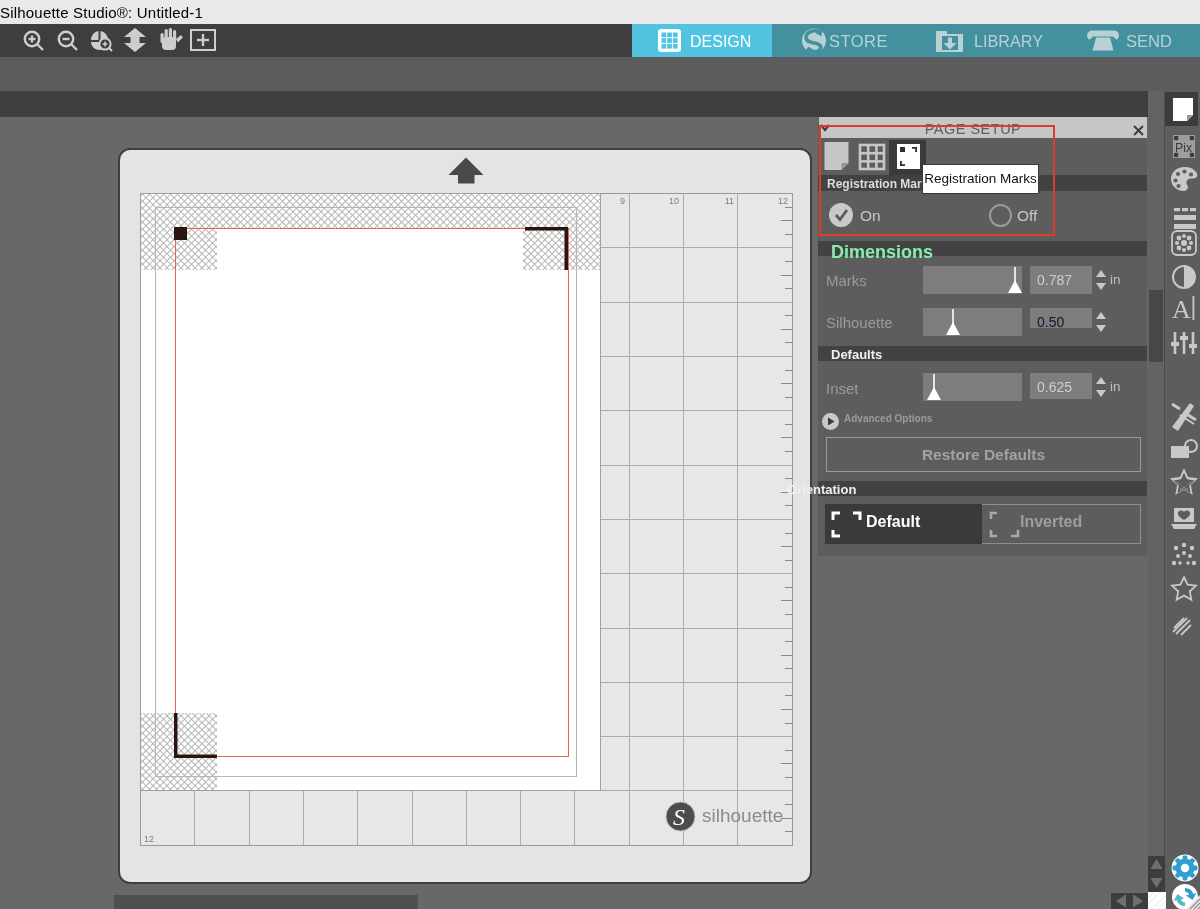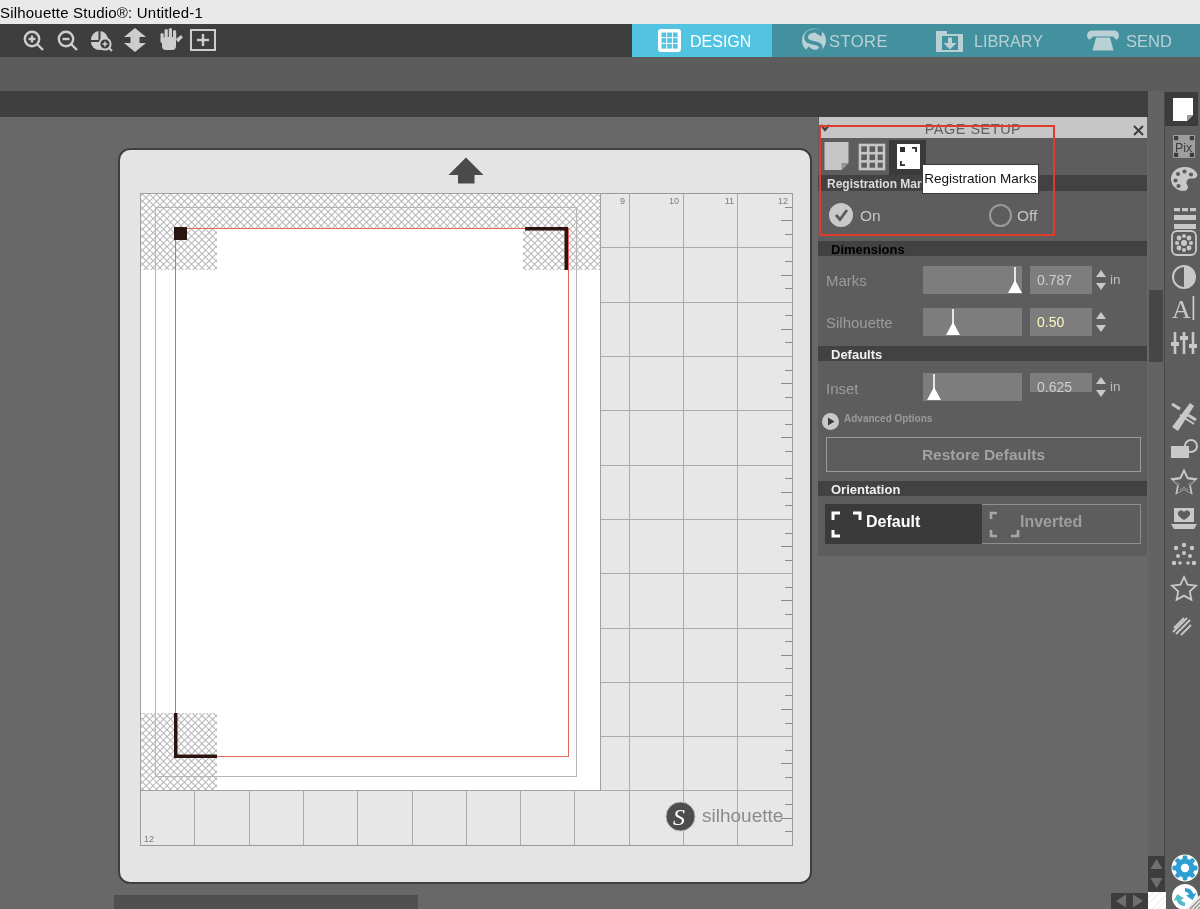--- a/index.html
+++ b/index.html
@@ -257,21 +257,21 @@
 <div class="abs" style="left:829px;top:203px;width:24px;height:24px;">
 <svg width="24" height="24">
       <path d="M7 12 l4 4.5 l7 -9.5" stroke="#5a5a5a" stroke-width="2.8" fill="none"></path>
     </svg>
 </div>
 <div class="abs" style="left:860px;top:207px;font-size:15.5px;color:#c6c6c6;">On</div>
 <div class="abs" style="left:989px;top:204px;width:19px;height:19px;border-radius:50%;border:2px solid #9a9a9a;"></div>
 <div class="abs" style="left:1017px;top:207px;font-size:15.5px;color:#c6c6c6;">Off</div>
 
 <div class="abs" style="left:818px;top:241px;width:329px;height:15px;background:#424242;"></div>
-<div class="abs" style="left:831px;top:242px;font-size:13px;font-weight:bold;color:#000000;">Dimensions</div>
+<div class="abs" style="left:831px;top:242px;font-size:18px;font-weight:bold;color:#86efac;">Dimensions</div>
 <div class="abs" style="left:826px;top:272px;font-size:15px;color:#9b9b9b;">Marks</div>
 <div class="abs" style="left:923px;top:266px;width:99px;height:28px;background:#7d7d7d;">
 <svg width="99" height="28">
       <line x1="92" y1="1" x2="92" y2="18" stroke="#fff" stroke-width="1.6"></line>
       <path d="M92 14 l-7 13 h14 Z" fill="#fff"></path>
     </svg>
 </div>
 <div class="abs" style="left:1030px;top:266px;width:62px;height:28px;background:#7d7d7d;color:#cecece;font-size:14px;line-height:28px;padding-left:7px;box-sizing:border-box;">0.787</div>
 <div class="abs" style="left:1095px;top:266px;width:12px;height:28px;">
 <svg width="12" height="28">
@@ -280,58 +280,58 @@
     </svg>
 </div>
 <div class="abs" style="left:1110px;top:272px;font-size:13.5px;color:#bfbfbf;">in</div>
 <div class="abs" style="left:826px;top:314px;font-size:15px;color:#9b9b9b;">Silhouette</div>
 <div class="abs" style="left:923px;top:308px;width:99px;height:28px;background:#7d7d7d;">
 <svg width="99" height="28">
       <line x1="30" y1="1" x2="30" y2="18" stroke="#fff" stroke-width="1.6"></line>
       <path d="M30 14 l-7 13 h14 Z" fill="#fff"></path>
     </svg>
 </div>
-<div class="abs" style="left:1030px;top:308px;width:62px;height:28px;background:#7d7d7d;color:#fef9c3;font-size:14px;line-height:28px;padding-left:7px;box-sizing:border-box;">0.50</div>
+<div class="abs" style="left:1030px;top:308px;width:62px;height:20px;background:#7d7d7d;color:#0f172a;font-size:14px;line-height:28px;padding-left:7px;box-sizing:border-box;">0.50</div>
 <div class="abs" style="left:1095px;top:308px;width:12px;height:28px;">
 <svg width="12" height="28">
       <path d="M6 4 l5 7 h-10 Z" fill="#c9c9c9"></path>
       <path d="M6 24 l-5 -7 h10 Z" fill="#c9c9c9"></path>
     </svg>
 </div>
 
 <div class="abs" style="left:818px;top:346px;width:329px;height:15px;background:#424242;"></div>
 <div class="abs" style="left:831px;top:347px;font-size:13px;font-weight:bold;color:#f0f0f0;">Defaults</div>
 <div class="abs" style="left:826px;top:380px;font-size:15px;color:#9b9b9b;">Inset</div>
 <div class="abs" style="left:923px;top:373px;width:99px;height:28px;background:#7d7d7d;">
 <svg width="99" height="28">
       <line x1="11" y1="1" x2="11" y2="18" stroke="#fff" stroke-width="1.6"></line>
       <path d="M11 14 l-7 13 h14 Z" fill="#fff"></path>
     </svg>
 </div>
-<div class="abs" style="left:1030px;top:373px;width:62px;height:19px;background:#7d7d7d;color:#cecece;font-size:14px;line-height:28px;padding-left:7px;box-sizing:border-box;">0.625</div>
+<div class="abs" style="left:1030px;top:373px;width:62px;height:26px;background:#7d7d7d;color:#cecece;font-size:14px;line-height:28px;padding-left:7px;box-sizing:border-box;">0.625</div>
 <div class="abs" style="left:1095px;top:373px;width:12px;height:28px;">
 <svg width="12" height="28">
       <path d="M6 4 l5 7 h-10 Z" fill="#c9c9c9"></path>
       <path d="M6 24 l-5 -7 h10 Z" fill="#c9c9c9"></path>
     </svg>
 </div>
 <div class="abs" style="left:1110px;top:379px;font-size:13.5px;color:#bfbfbf;">in</div>
 
 <div class="abs" style="left:822px;top:413px;width:17px;height:17px;">
 <svg width="17" height="17">
       <circle cx="8.5" cy="8.5" r="8.5" fill="#c9c9c9"></circle>
       <path d="M6 4.5 l6.5 4 l-6.5 4 Z" fill="#3a3a3a"></path>
     </svg>
 </div>
 <div class="abs" style="left:844px;top:413px;font-size:10px;font-weight:bold;color:#9b9b9b;">Advanced Options</div>
 
 <div class="abs" style="left:826px;top:437px;width:315px;height:35px;border:1px solid #9a9a9a;box-sizing:border-box;text-align:center;line-height:33px;font-size:15.5px;font-weight:bold;color:#a2a2a2;">Restore Defaults</div>
 
 <div class="abs" style="left:818px;top:481px;width:329px;height:15px;background:#424242;"></div>
-<div class="abs" style="left:831px;top:482px;font-size:13px;font-weight:bold;color:#f0f0f0;">Orientation</div>
+<div class="abs" style="left:787px;top:482px;font-size:13px;font-weight:bold;color:#f0f0f0;">Orientation</div>
 <div class="abs" style="left:825px;top:504px;width:316px;height:40px;border:1px solid #8f8f8f;box-sizing:border-box;"></div>
 <div class="abs" style="left:825px;top:504px;width:157px;height:40px;background:#3a3a3a;"></div>
 <div class="abs" style="left:831px;top:511px;width:31px;height:27px;">
 <svg width="31" height="27">
   <g stroke="#ffffff" stroke-width="3" fill="none">
     <path d="M2 9 v-7 h7"></path>
         <path d="M22 2 h7 v7"></path>
         <path d="M2 19 v6 h7"></path>
   </g>
 </svg>

